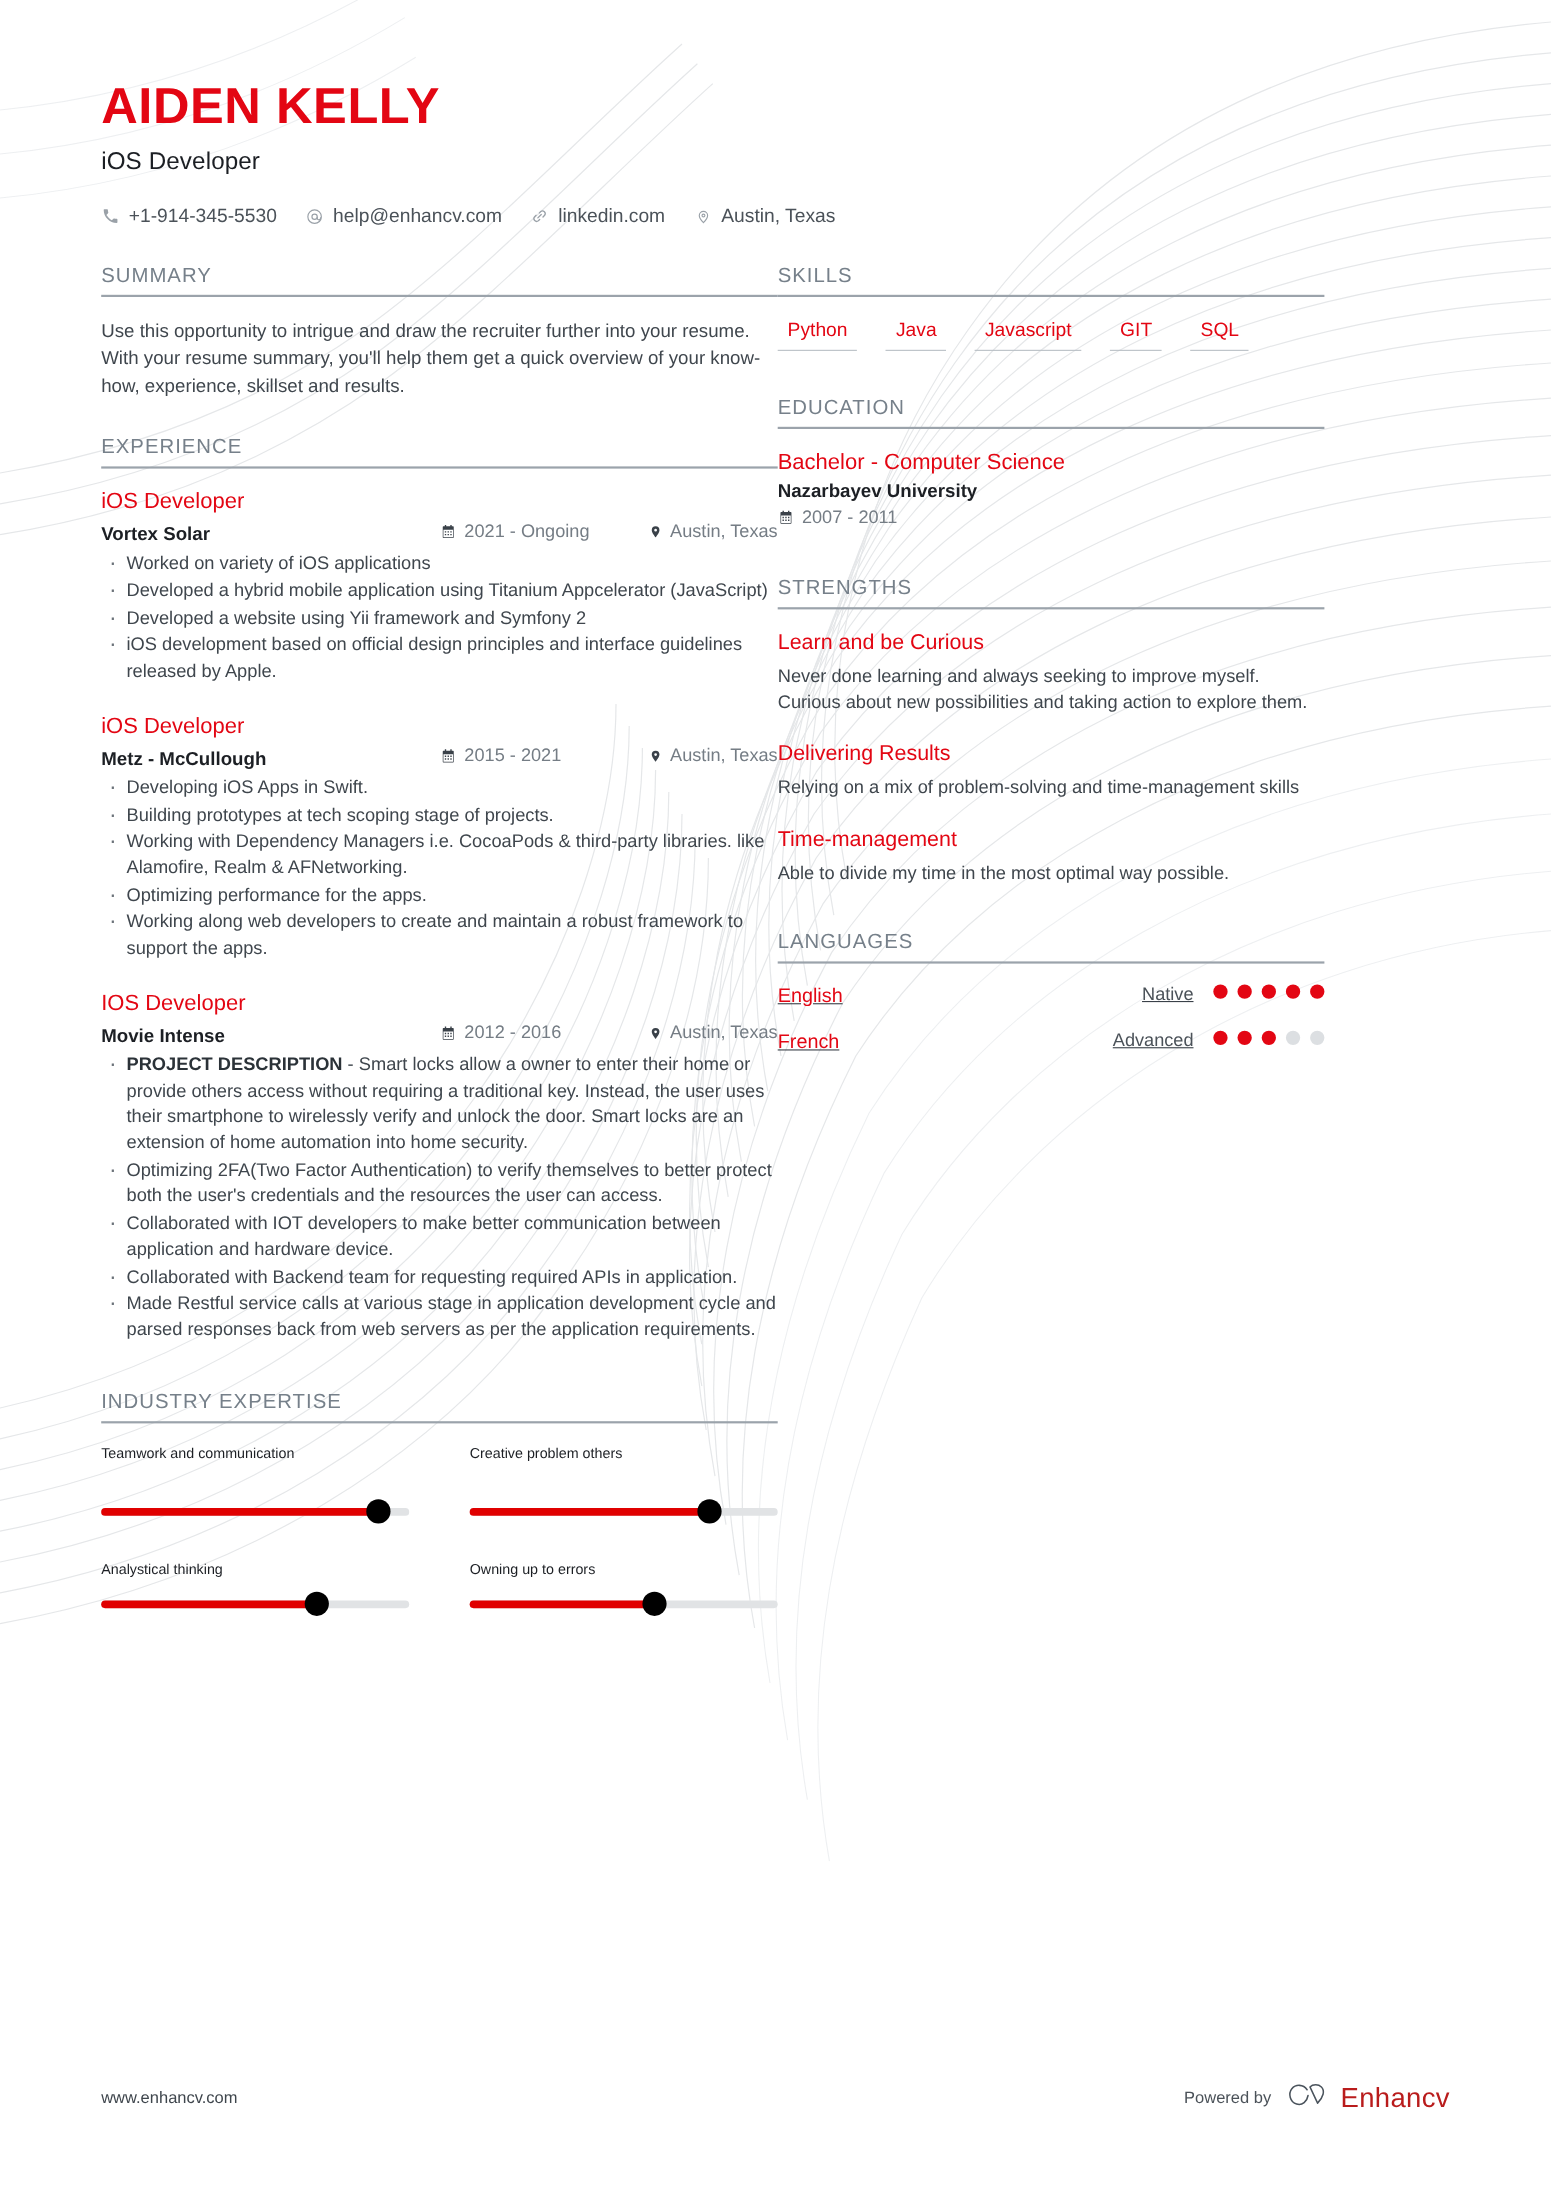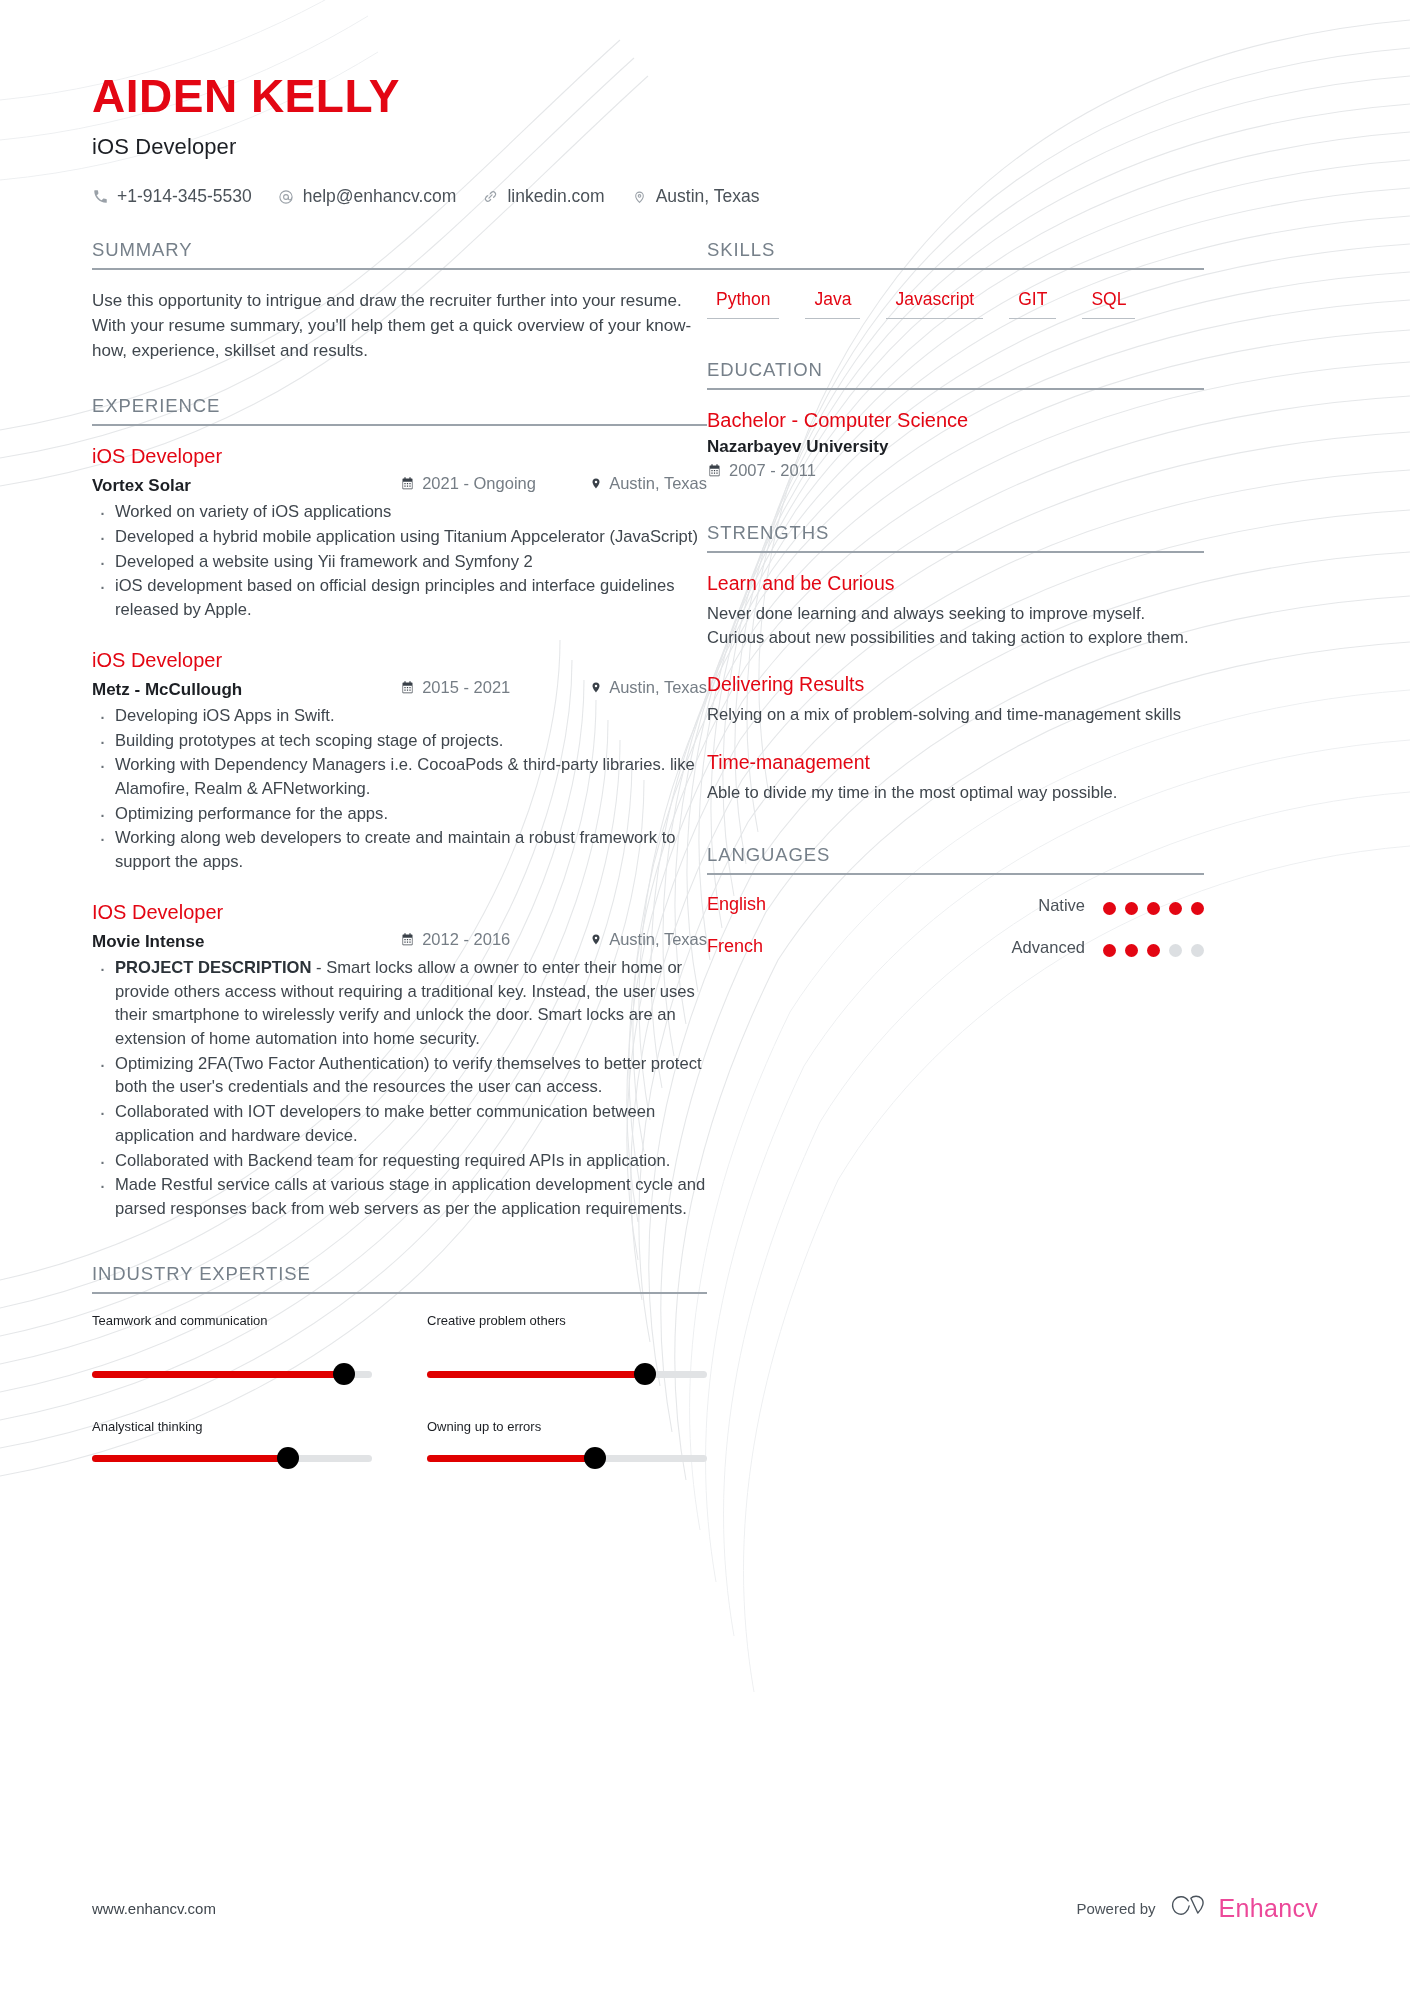--- a/index.html
+++ b/index.html
@@ -202,22 +202,23 @@
   }
   .strength-desc {
     font-size: 16.6px;
     line-height: 1.42;
     color: #3f464d;
   }
 
   
   .lang-row {
     display: flex;
-    align-items: flex-end;
+    align-items: flex-start;
     margin-bottom: 21px;
+    text-decoration: underline;
   }
   .lang-row:last-child { margin-bottom: 0; }
   .lang-name {
     flex: 1 1 auto;
     font-size: 18px;
     color: #e30613;
   }
   .lang-level {
     font-size: 16.5px;
     color: #4b5259;
@@ -298,21 +299,21 @@
     font-size: 15px;
     color: #4b5259;
   }
   .brand {
     display: flex;
     align-items: center;
     gap: 9px;
   }
   .brand-name {
     font-size: 25px;
-    color: #ec4899;
+    color: #b91c1c;
     letter-spacing: 0.3px;
   }
 </style>
 </head>
 <body>
 
 <div class="page">
 
   <svg class="bg-waves" viewBox="0 0 1410 1995" preserveAspectRatio="none" xmlns="http://www.w3.org/2000/svg">
     <defs>

